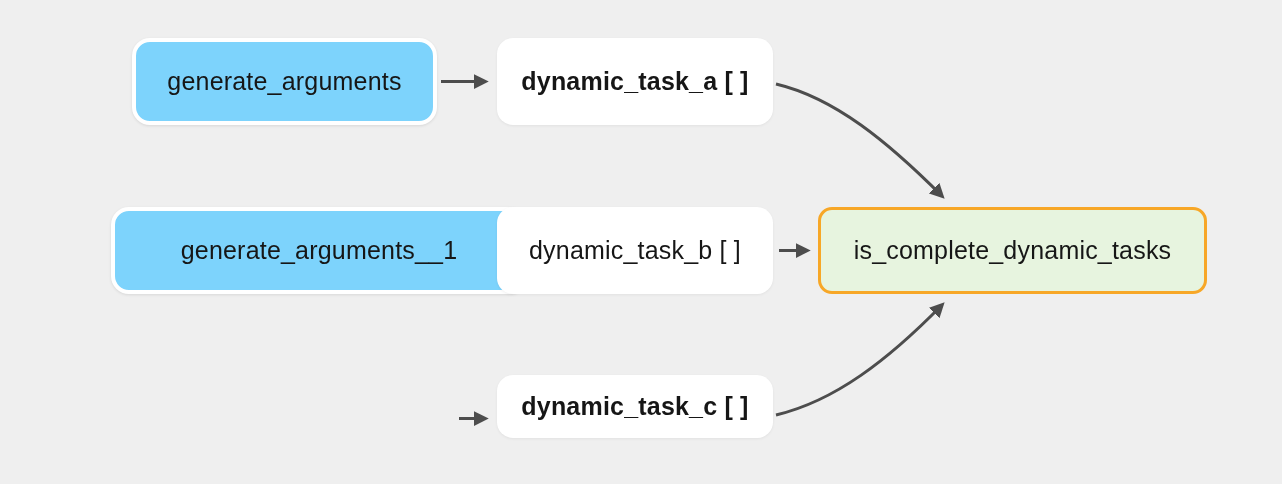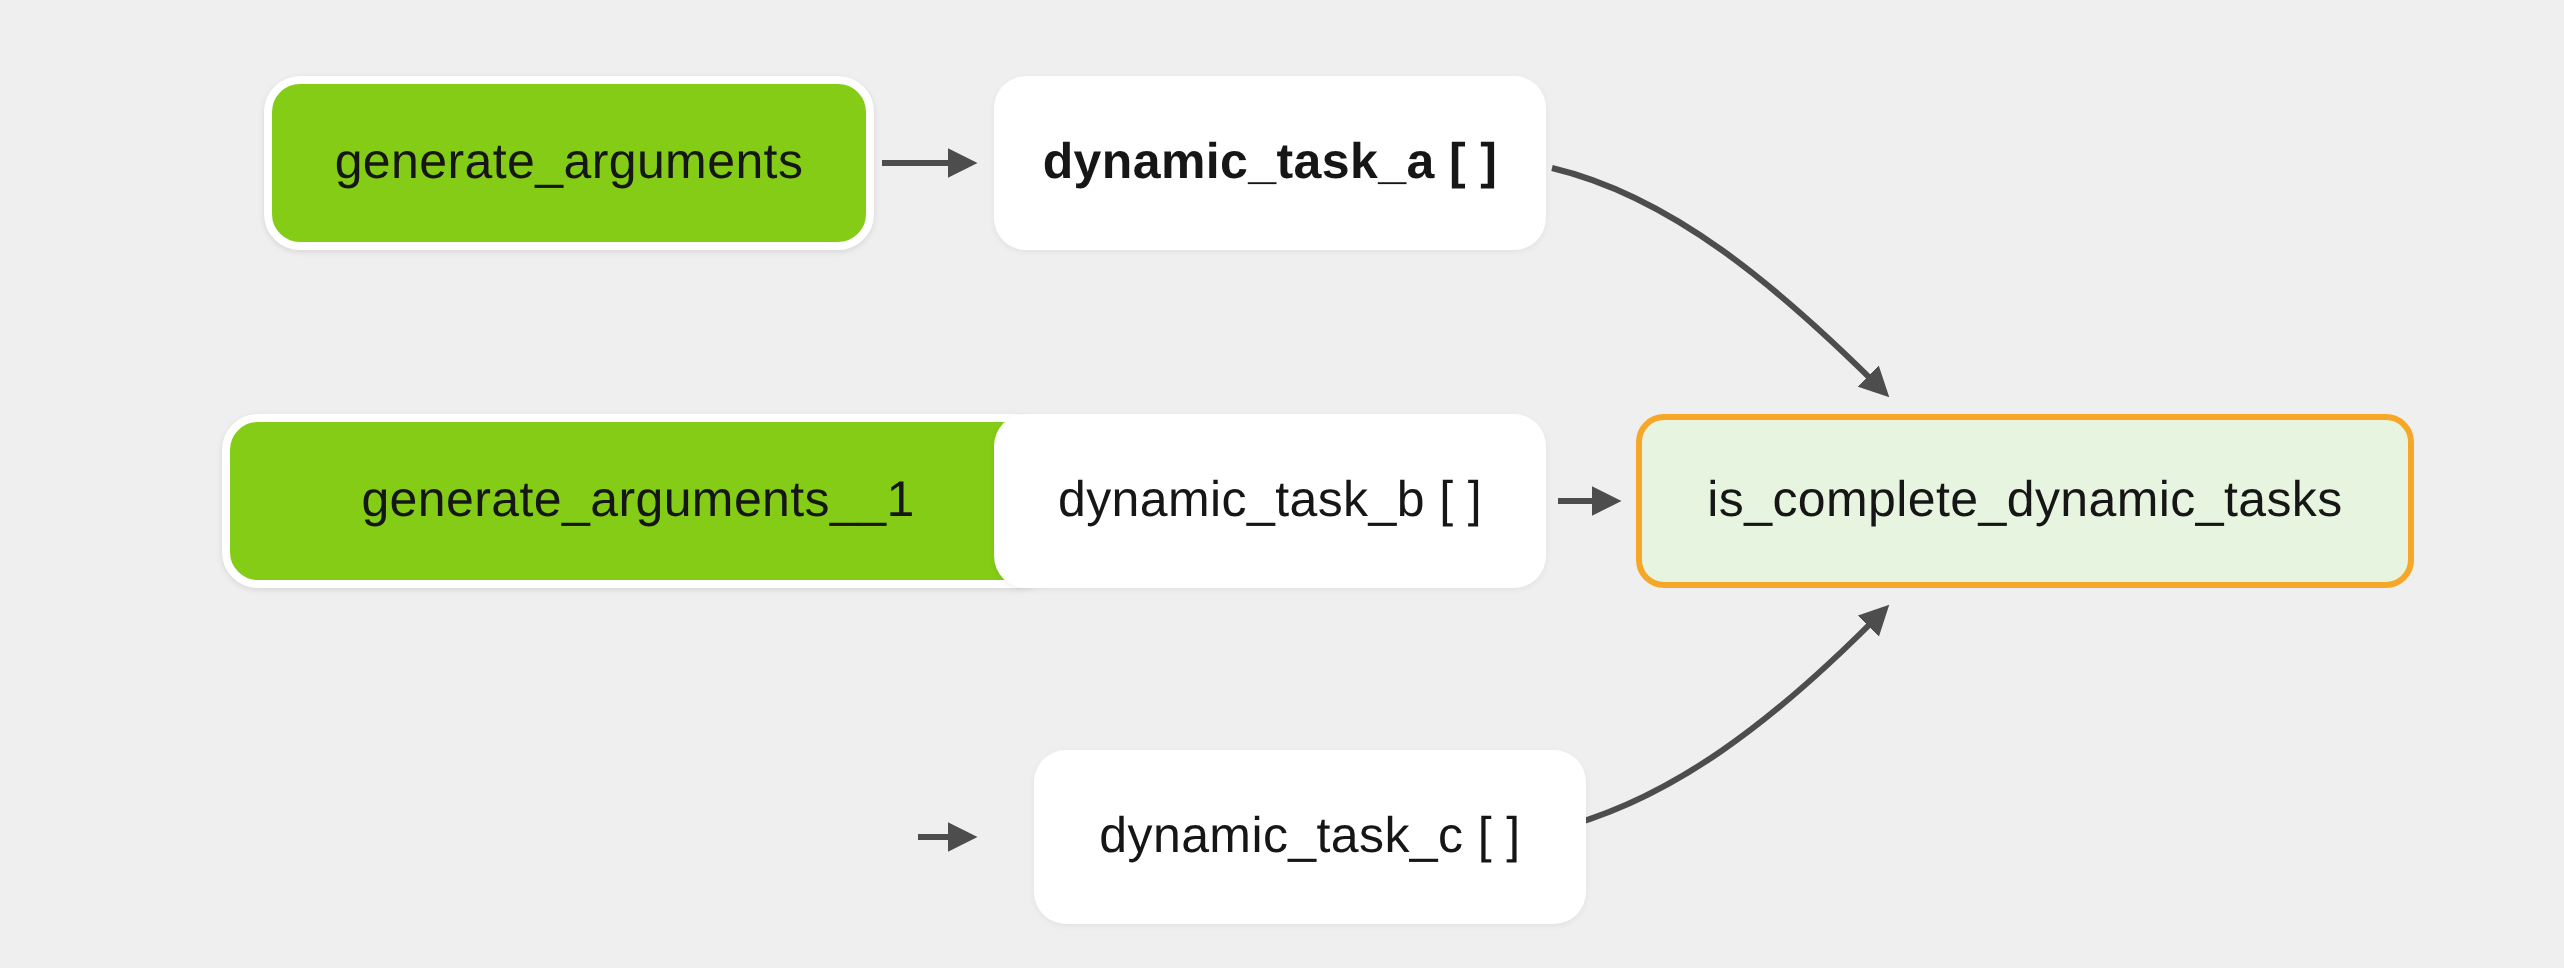--- a/index.html
+++ b/index.html
@@ -27,21 +27,21 @@
     display: flex;
     align-items: center;
     justify-content: center;
     font-size: 25px;
     color: #161616;
     letter-spacing: 0.2px;
     white-space: nowrap;
     cursor: pointer;
   }
   .node--mapped {
-    background: #84cc16;
+    background: #7dd3fc;
     border: 4px solid #ffffff;
     border-radius: 18px;
     box-shadow: 0 1px 3px rgba(0,0,0,0.10);
   }
   .node--task {
     background: #ffffff;
     border-radius: 16px;
     box-shadow: 0 1px 3px rgba(0,0,0,0.06);
   }
   .node--selected {
@@ -49,21 +49,21 @@
     border: 3.5px solid #f7a727;
     border-radius: 14px;
   }
   
   #n-generate-arguments        { left: 132px; top: 38px;  width: 305px; height: 87px; }
   #n-dynamic-task-a            { left: 497px; top: 38px;  width: 276px; height: 87px; font-weight: bold; }
   #n-generate-arguments-1      { left: 111px; top: 207px; width: 416px; height: 87px; }
   #n-dynamic-task-b            { left: 497px; top: 207px; width: 276px; height: 87px; }
   #n-is-complete-dynamic-tasks { left: 818px; top: 207px; width: 389px; height: 87px; }
   #n-generate-arguments-2      { left: 111px; top: 375px; width: 344px; height: 87px; }
-  #n-dynamic-task-c            { left: 517px; top: 375px; width: 276px; height: 87px; }
+  #n-dynamic-task-c            { left: 497px; top: 375px; width: 276px; height: 63px; font-weight: bold; }
 </style>
 </head>
 <body>
 
 <div class="canvas">
 
   <svg class="edges" viewBox="0 0 1282 484" xmlns="http://www.w3.org/2000/svg">
     <defs>
       <marker id="arrowhead" viewBox="0 0 10 10" refX="7.5" refY="5" markerWidth="5" markerHeight="5" orient="auto">
         <path d="M0,0 L10,5 L0,10 z" fill="#4d4d4d"></path>

